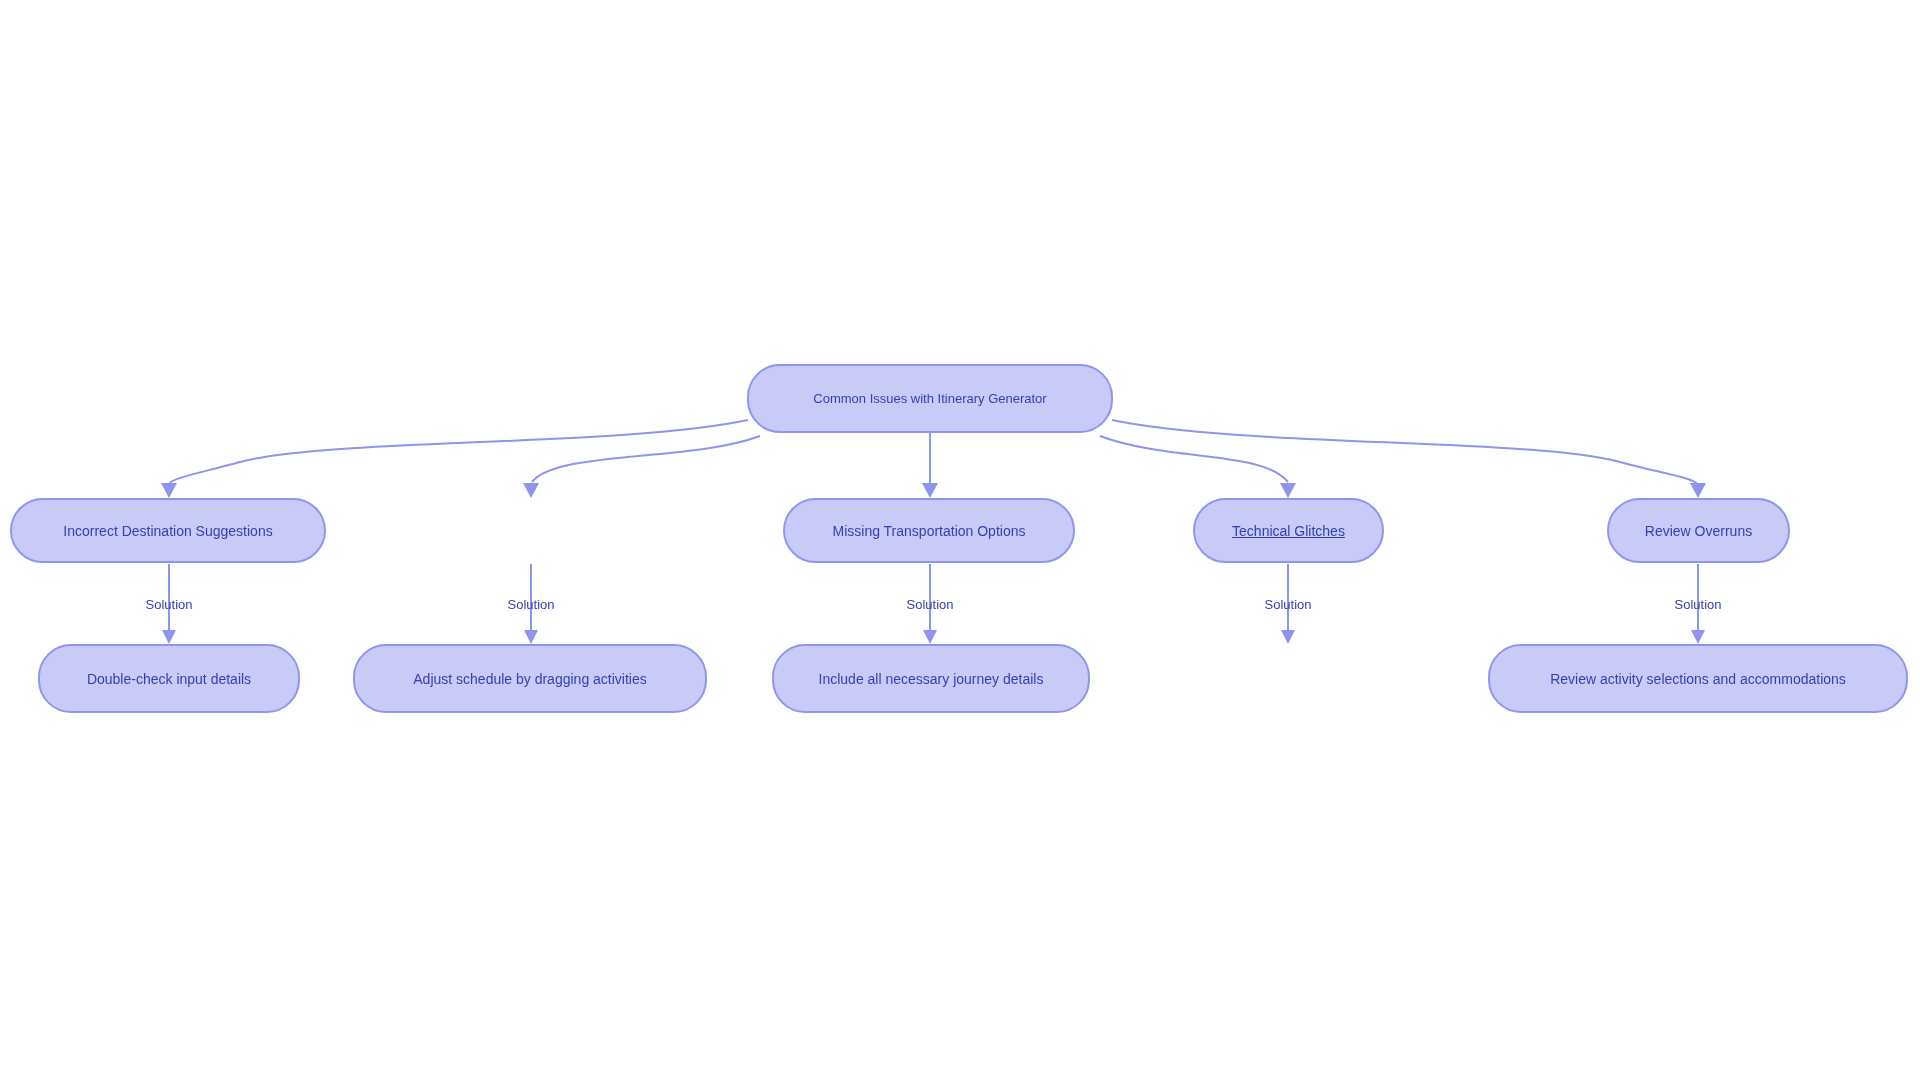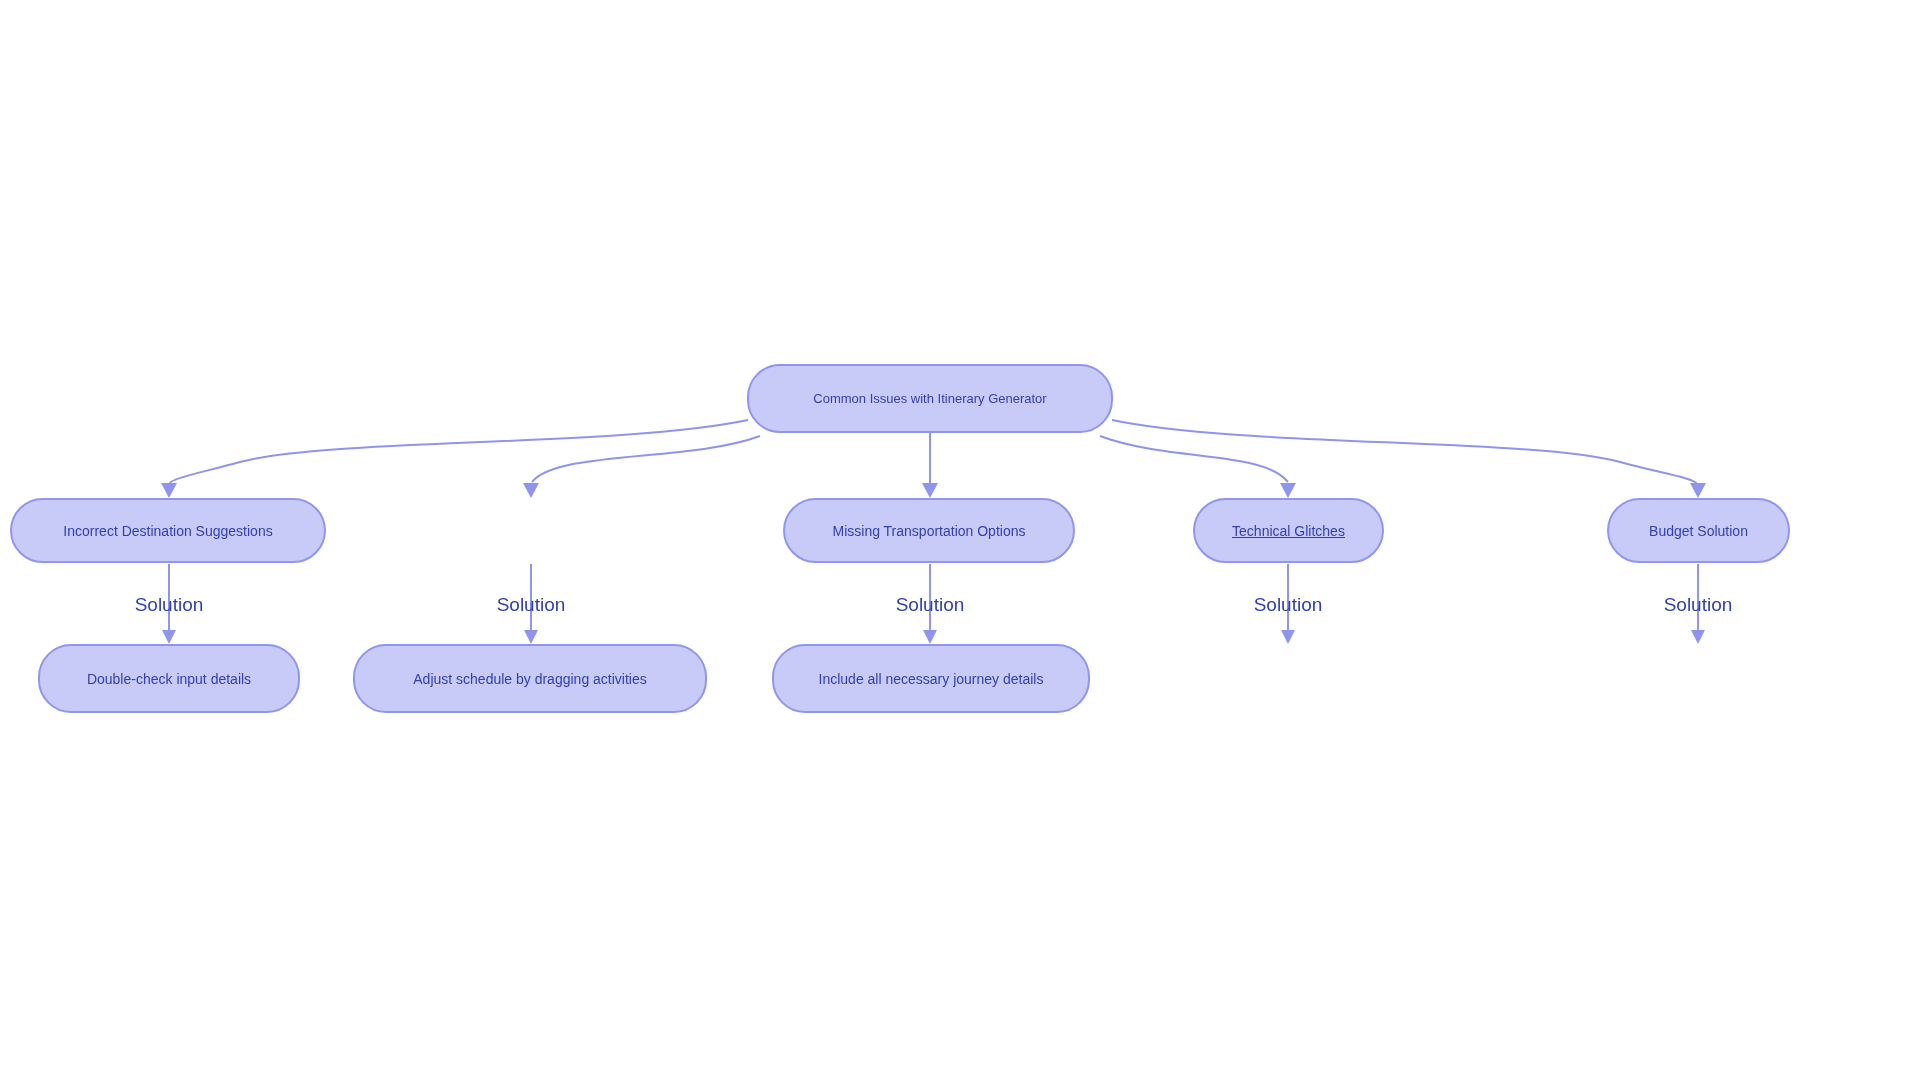--- a/index.html
+++ b/index.html
@@ -44,21 +44,21 @@
   .n-s2{left:353px;width:354px;}
   .n-s3{left:772px;width:318px;}
   .n-s4{left:1157px;width:266px;}
   .n-s5{left:1488px;width:420px;}
   .edge-label{
     position:absolute;
     top:595px;height:20px;line-height:20px;
     width:90px;margin-left:-45px;
     text-align:center;
     color:var(--text);
-    font-size:19px;
+    font-size:13px;
   }
   .lbl-1{left:169px;}
   .lbl-2{left:531px;}
   .lbl-3{left:930px;}
   .lbl-4{left:1288px;}
   .lbl-5{left:1698px;}
 </style>
 </head>
 <body>
 
@@ -95,25 +95,26 @@
 
     <path class="edge" d="M 1698 564 L 1698 630"></path>
     <path class="arrow" d="M 1698 644 L 1691 630 L 1705 630 Z"></path>
   </svg>
 
   <div class="node root">Common Issues with Itinerary Generator</div>
 
   <div class="node row-issue n-i1">Incorrect Destination Suggestions</div>
   <div class="node row-issue n-i3">Missing Transportation Options</div>
   <div class="node row-issue n-i4">Technical Glitches</div>
-  <div class="node row-issue n-i5">Budget Solution</div>
+  <div class="node row-issue n-i5">Review Overruns</div>
 
   <div class="edge-label lbl-1">Solution</div>
   <div class="edge-label lbl-2">Solution</div>
   <div class="edge-label lbl-3">Solution</div>
   <div class="edge-label lbl-4">Solution</div>
   <div class="edge-label lbl-5">Solution</div>
 
   <div class="node row-sol n-s1">Double-check input details</div>
   <div class="node row-sol n-s2">Adjust schedule by dragging activities</div>
   <div class="node row-sol n-s3">Include all necessary journey details</div>
+  <div class="node row-sol n-s5">Review activity selections and accommodations</div>
 
 </div>
 
 </body></html>

